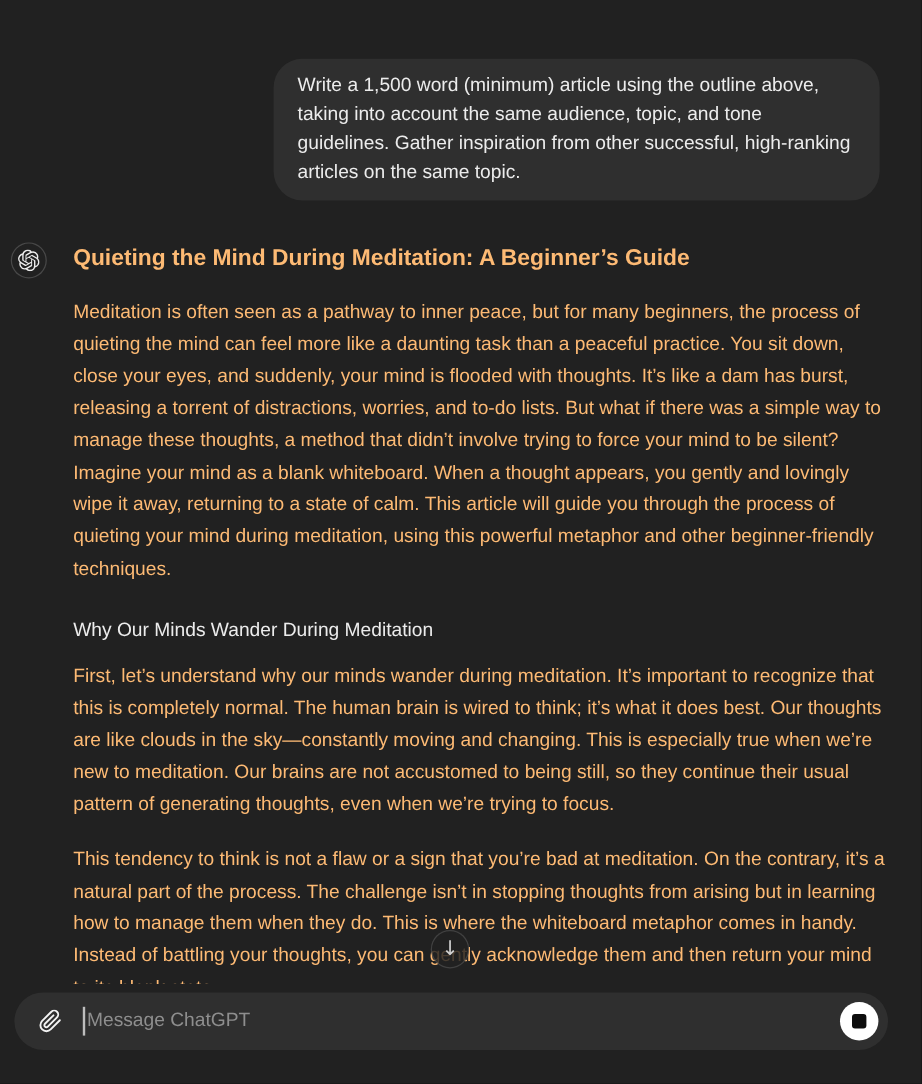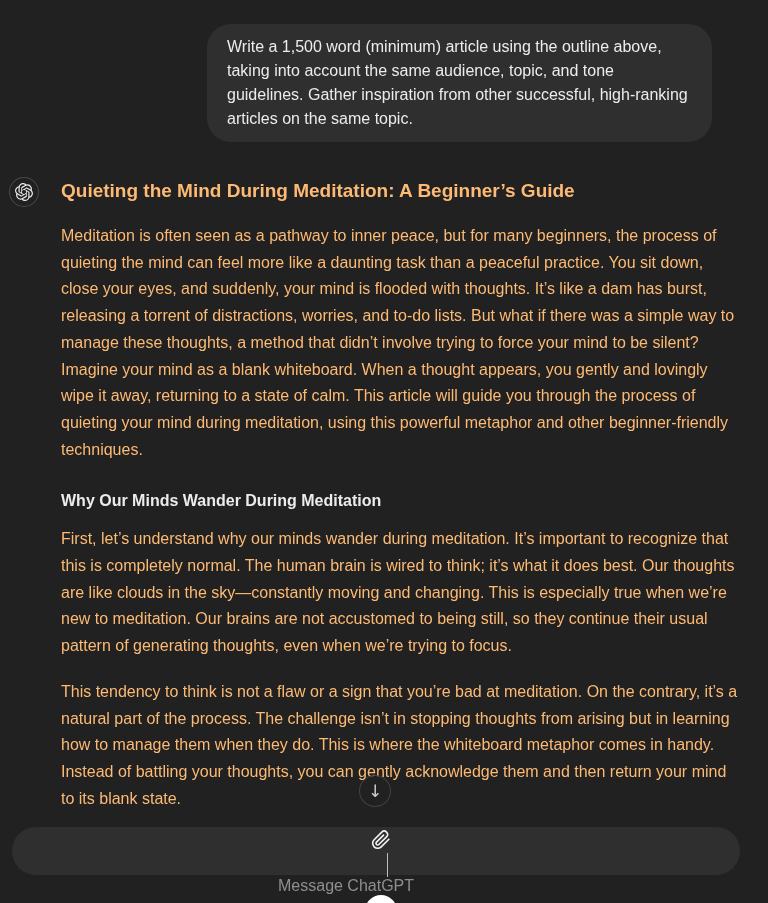--- a/index.html
+++ b/index.html
@@ -16,21 +16,21 @@
   }
   
   .chat-area {
     position: absolute;
     top: 0; left: 0; right: 0;
     bottom: 83px;
     overflow: hidden;
     padding-top: 24px;
   }
   
-  .user-row { display: flex; justify-content: flex-end; padding-right: 56px; }
+  .user-row { display: flex; justify-content: flex-end; padding-right: 35px; margin-top: 25px; }
   .user-bubble {
     max-width: 505px;
     background: #2f2f2f;
     border-radius: 24px;
     padding: 11px 20px;
     font-size: 16px;
     line-height: 24px;
     color: #ececec;
   }
   
@@ -61,21 +61,21 @@
     margin: 3px 0 19px 0;
   }
   .assistant-content p {
     font-size: 16px;
     line-height: 26.7px;
     color: #fdba74;
     margin: 0 0 19px 0;
   }
   .section-heading {
     font-size: 16px;
-    font-weight: bold;
+    font-weight: normal;
     line-height: 24px;
     color: #ececec;
     margin: 26px 0 13px 0;
   }
   
   .scroll-down-btn {
     position: absolute;
     left: 359px; top: 775px;
     width: 32px; height: 32px;
     border-radius: 50%;
@@ -95,21 +95,20 @@
   .composer {
     position: absolute;
     left: 12px; top: 827px;
     width: 728px; height: 48px;
     background: #2f2f2f;
     border-radius: 24px;
     display: flex;
     align-items: center;
     padding: 0 8px 0 17px;
     z-index: 6;
-    flex-direction: column;
   }
   .attach-btn {
     background: none; border: none;
     width: 26px; height: 26px;
     display: flex; align-items: center; justify-content: center;
     cursor: pointer;
     flex: 0 0 auto;
   }
   .attach-btn svg { width: 20px; height: 20px; stroke: #f3f3f3; fill: none; stroke-width: 1.9; stroke-linecap: round; stroke-linejoin: round; }
   .caret {

